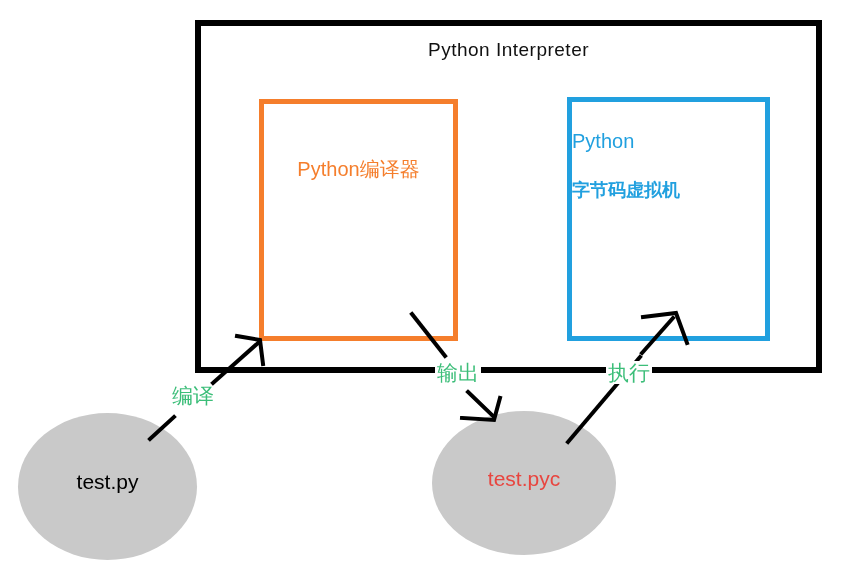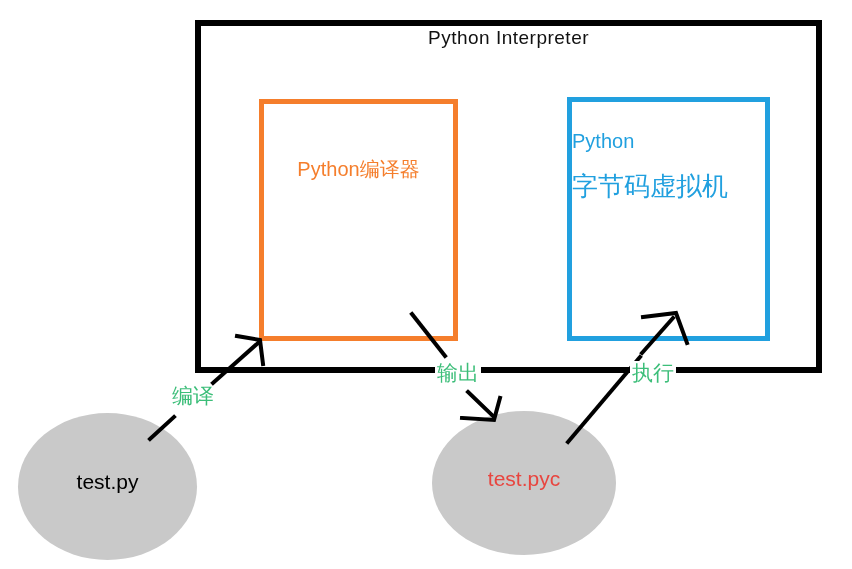--- a/index.html
+++ b/index.html
@@ -20,21 +20,21 @@
     position: absolute;
     left: 195px;
     top: 20px;
     width: 627px;
     height: 353px;
     border: 6px solid var(--interpreter-border, #000);
     box-sizing: border-box;
     z-index: 1;
   }
   .interpreter-title {
-    margin-top: 1px;
+    margin-top: 13px;
     text-align: center;
     font-size: 19px;
     color: #111111;
     letter-spacing: 0.5px;
   }
   
   .compiler-box {
     position: absolute;
     left: 50px;
     top: 73px;
@@ -60,23 +60,24 @@
     border: 5px solid var(--vm-border, #21A0DF);
     box-sizing: border-box;
     text-align: left;
   }
   .vm-label-line1 {
     margin-top: 28px;
     font-size: 20px;
     color: var(--vm-text, #21A0DF);
   }
   .vm-label-line2 {
-    margin-top: 16px;
-    font-size: 26px;
+    margin-top: 25px;
+    font-size: 18px;
     color: var(--vm-text, #21A0DF);
+    font-weight: bold;
   }
   
   .file-ellipse {
     position: absolute;
     border-radius: 50%;
     background: var(--ellipse-fill, #C9C9C9);
     display: flex;
     align-items: center;
     justify-content: center;
     z-index: 2;
@@ -133,21 +134,21 @@
     left: 172px;
     top: 384px;
   }
   .label-output {
     left: 435px;
     top: 361px;
     background: #ffffff;
     padding: 0 2px;
   }
   .label-execute {
-    left: 630px;
+    left: 606px;
     top: 361px;
     background: #ffffff;
     padding: 0 2px;
   }
 </style>
 </head>
 <body>
 
 <div class="canvas">
 

